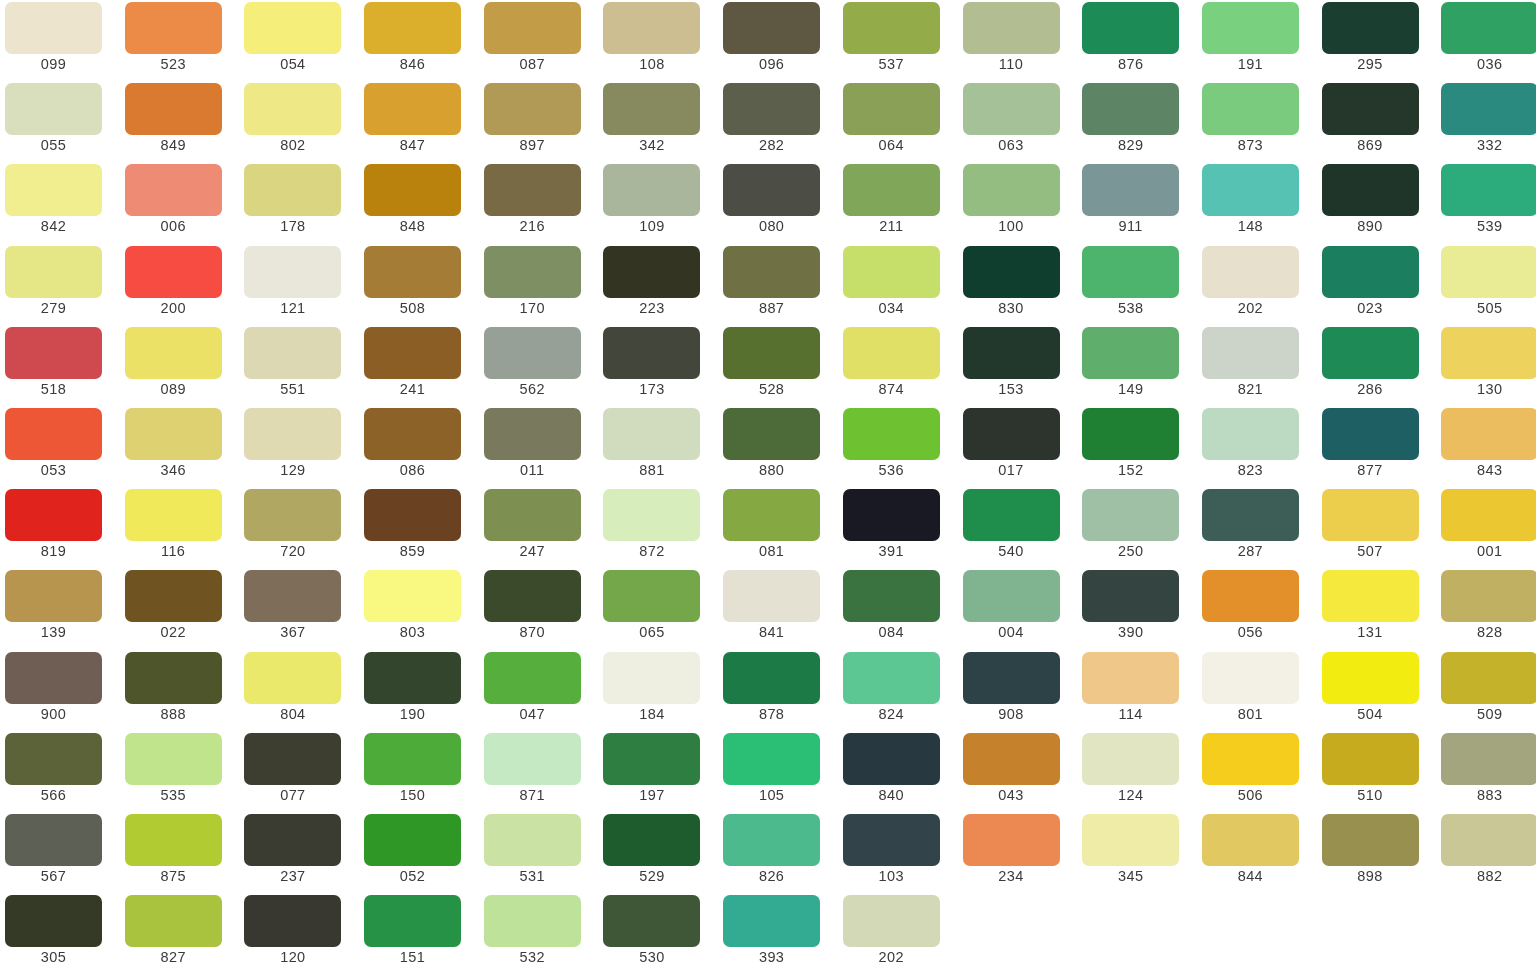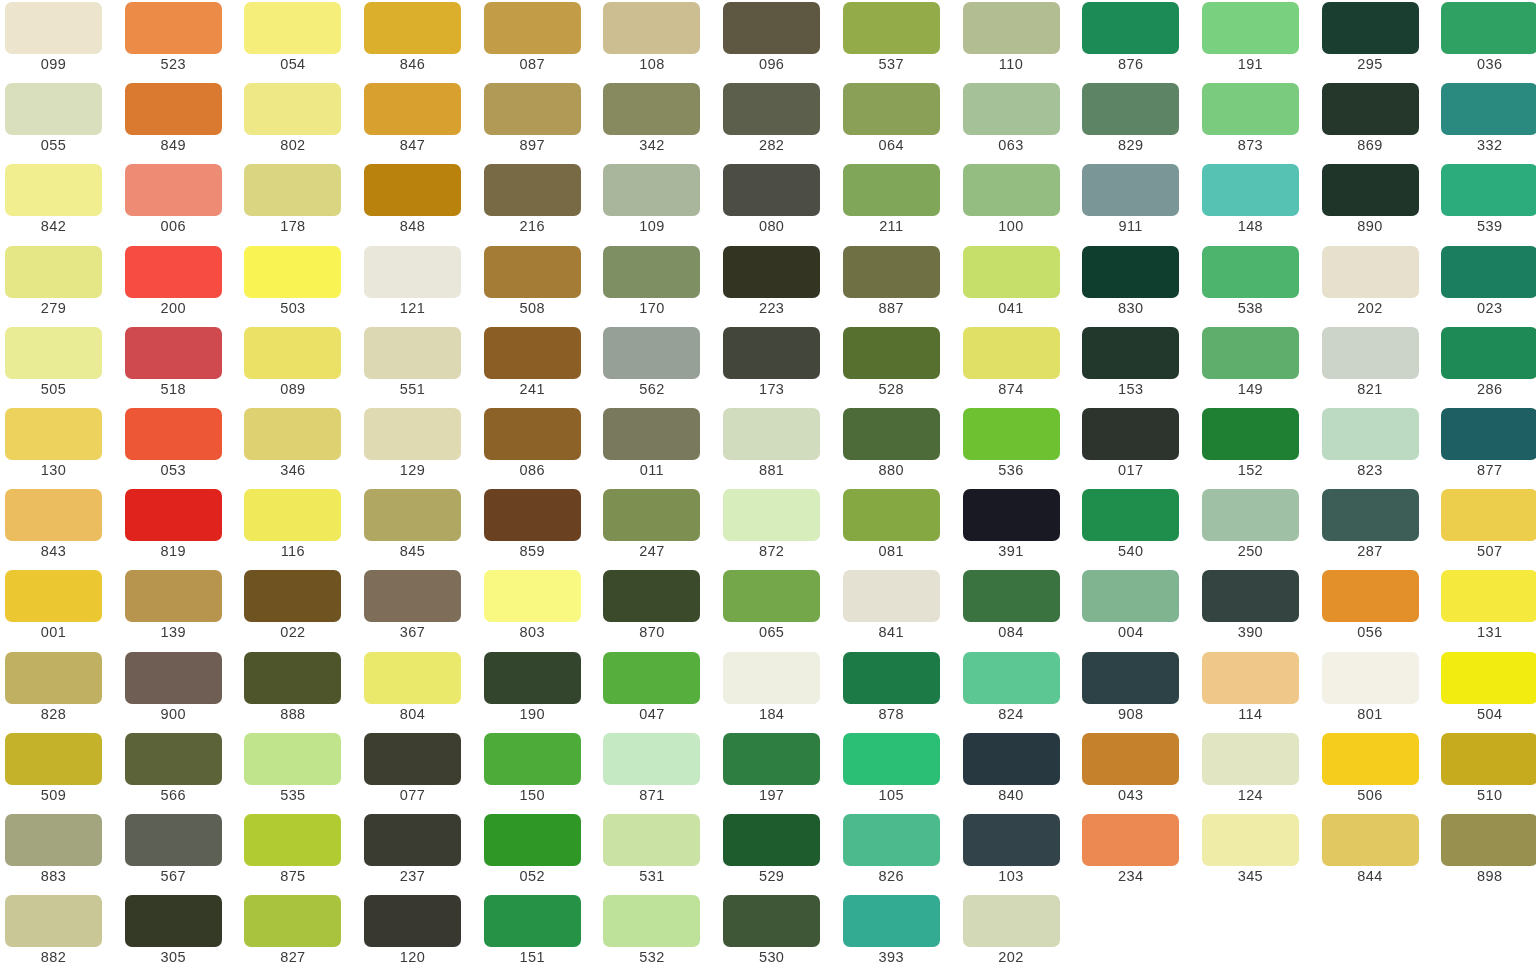--- a/index.html
+++ b/index.html
@@ -212,24 +212,20 @@
     </div>
     <div class="swatch-cell">
       <div class="swatch-chip" style="background-color: rgb(229, 231, 134);"></div>
       <div class="swatch-code">279</div>
     </div>
     <div class="swatch-cell">
       <div class="swatch-chip" style="background-color: rgb(246, 76, 66);"></div>
       <div class="swatch-code">200</div>
     </div>
     <div class="swatch-cell">
-      <div class="swatch-chip" style="background-color: rgb(249, 243, 84);"></div>
-      <div class="swatch-code">503</div>
-    </div>
-    <div class="swatch-cell">
       <div class="swatch-chip" style="background-color: rgb(233, 231, 218);"></div>
       <div class="swatch-code">121</div>
     </div>
     <div class="swatch-cell">
       <div class="swatch-chip" style="background-color: rgb(164, 124, 54);"></div>
       <div class="swatch-code">508</div>
     </div>
     <div class="swatch-cell">
       <div class="swatch-chip" style="background-color: rgb(125, 143, 99);"></div>
       <div class="swatch-code">170</div>
@@ -237,21 +233,21 @@
     <div class="swatch-cell">
       <div class="swatch-chip" style="background-color: rgb(52, 52, 34);"></div>
       <div class="swatch-code">223</div>
     </div>
     <div class="swatch-cell">
       <div class="swatch-chip" style="background-color: rgb(111, 112, 68);"></div>
       <div class="swatch-code">887</div>
     </div>
     <div class="swatch-cell">
       <div class="swatch-chip" style="background-color: rgb(198, 222, 106);"></div>
-      <div class="swatch-code">041</div>
+      <div class="swatch-code">034</div>
     </div>
     <div class="swatch-cell">
       <div class="swatch-chip" style="background-color: rgb(15, 61, 46);"></div>
       <div class="swatch-code">830</div>
     </div>
     <div class="swatch-cell">
       <div class="swatch-chip" style="background-color: rgb(76, 180, 108);"></div>
       <div class="swatch-code">538</div>
     </div>
     <div class="swatch-cell">
@@ -373,21 +369,21 @@
     <div class="swatch-cell">
       <div class="swatch-chip" style="background-color: rgb(224, 35, 28);"></div>
       <div class="swatch-code">819</div>
     </div>
     <div class="swatch-cell">
       <div class="swatch-chip" style="background-color: rgb(240, 233, 90);"></div>
       <div class="swatch-code">116</div>
     </div>
     <div class="swatch-cell">
       <div class="swatch-chip" style="background-color: rgb(176, 168, 98);"></div>
-      <div class="swatch-code">845</div>
+      <div class="swatch-code">720</div>
     </div>
     <div class="swatch-cell">
       <div class="swatch-chip" style="background-color: rgb(107, 66, 33);"></div>
       <div class="swatch-code">859</div>
     </div>
     <div class="swatch-cell">
       <div class="swatch-chip" style="background-color: rgb(126, 144, 81);"></div>
       <div class="swatch-code">247</div>
     </div>
     <div class="swatch-cell">

